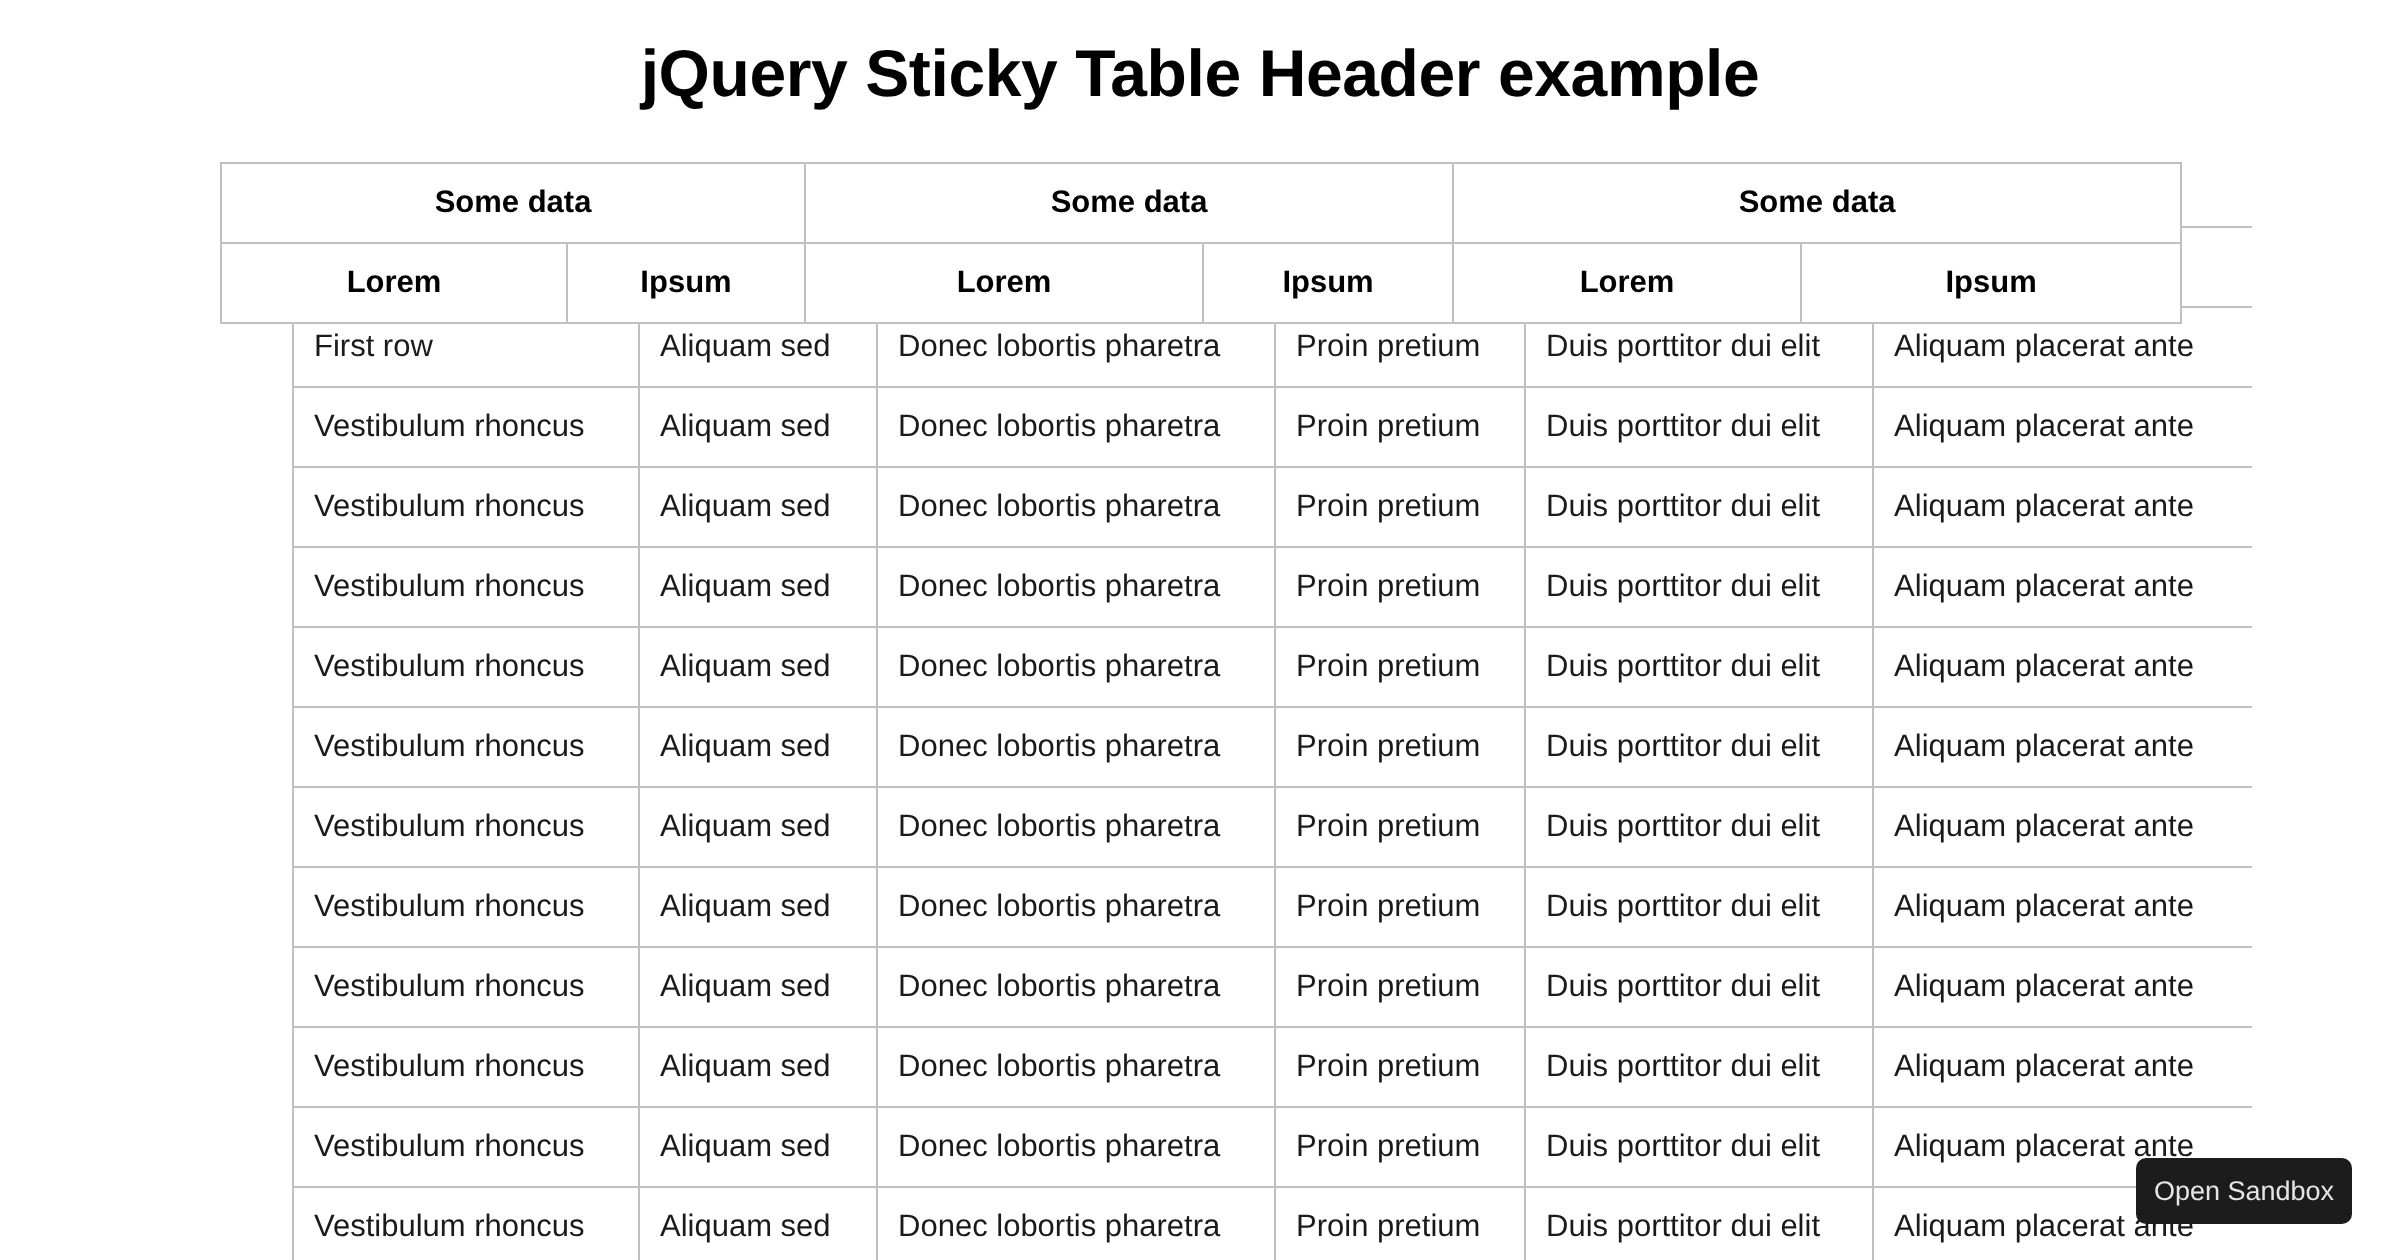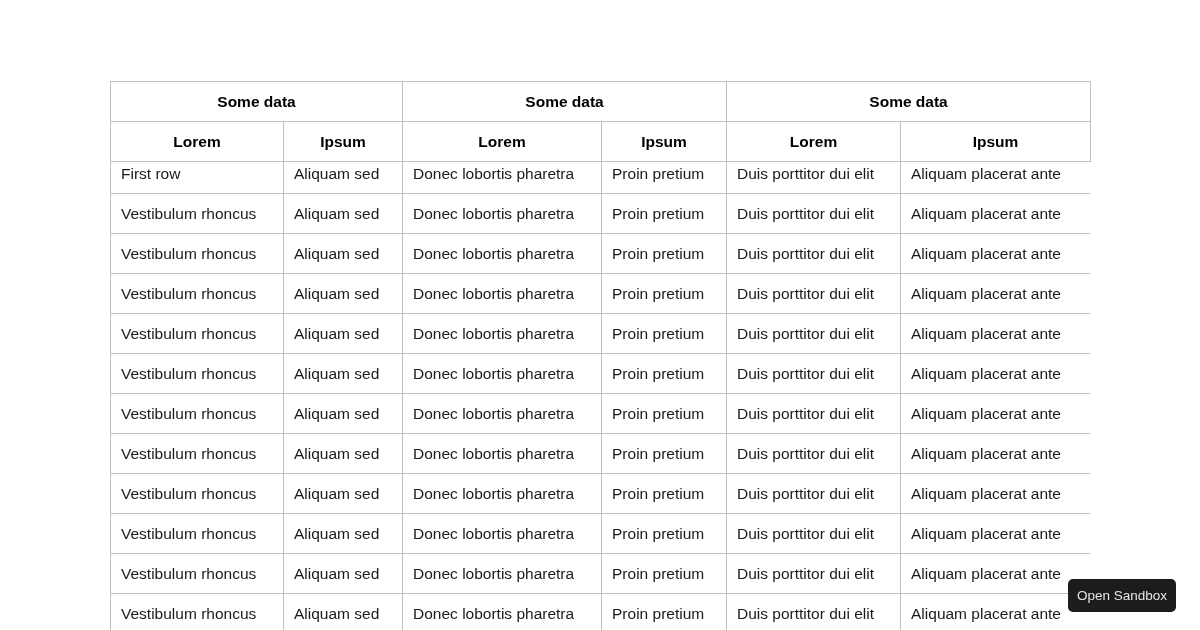--- a/index.html
+++ b/index.html
@@ -130,22 +130,23 @@
     cursor: pointer;
     z-index: 50;
     white-space: nowrap;
   }
 </style>
 </head>
 <body>
 
 <div id="page">
 
-
-  <div class="table-wrap" style="padding-top: 0px;">
+  <h1 class="page-title">jQuery Sticky Table Header example</h1>
+
+  <div class="table-wrap" style="padding-top: 0px; margin-left: 36px;">
     <table class="data-table" style="position: relative; top: -8px;">
       <colgroup>
         <col class="c0">
           <col class="c1">
           <col class="c2">
         <col class="c3">
           <col class="c4">
           <col class="c5">
       </colgroup>
       <thead>

